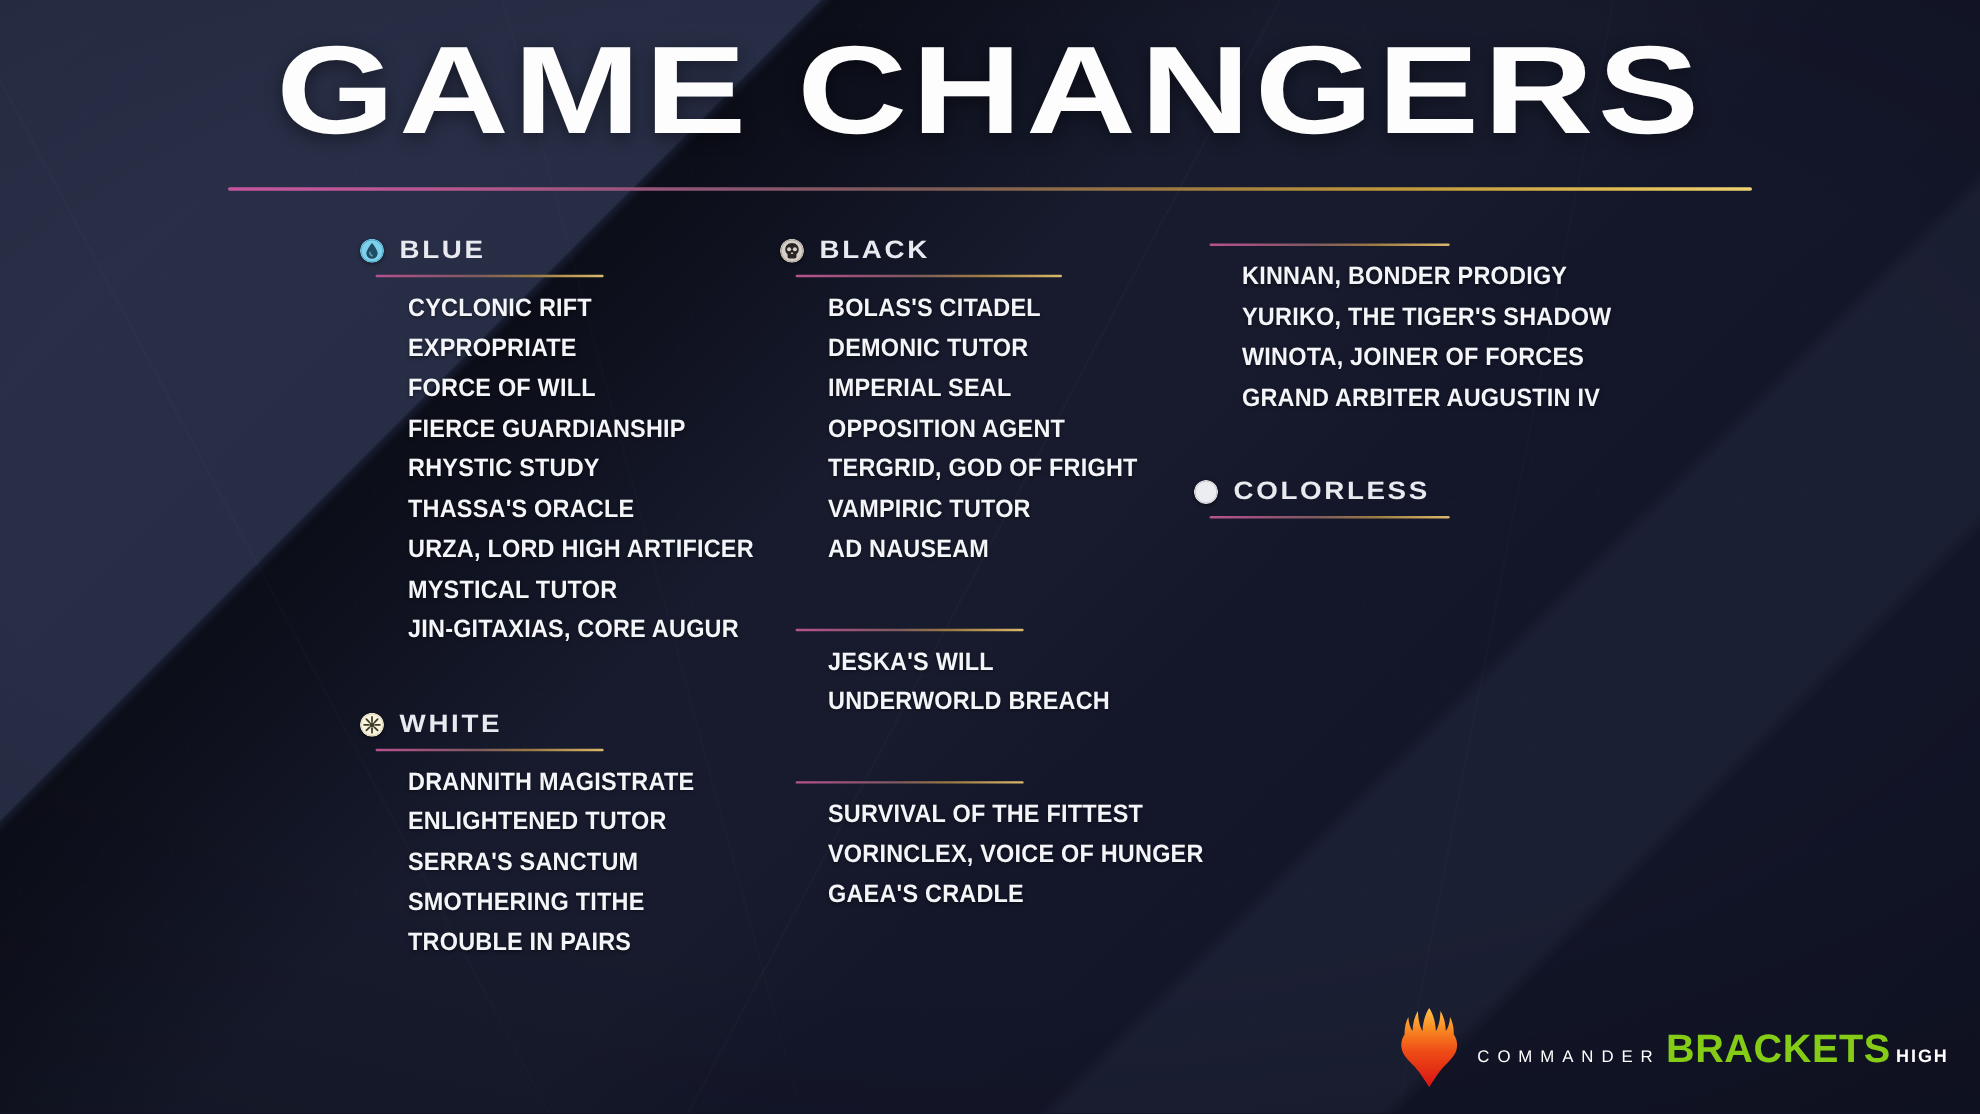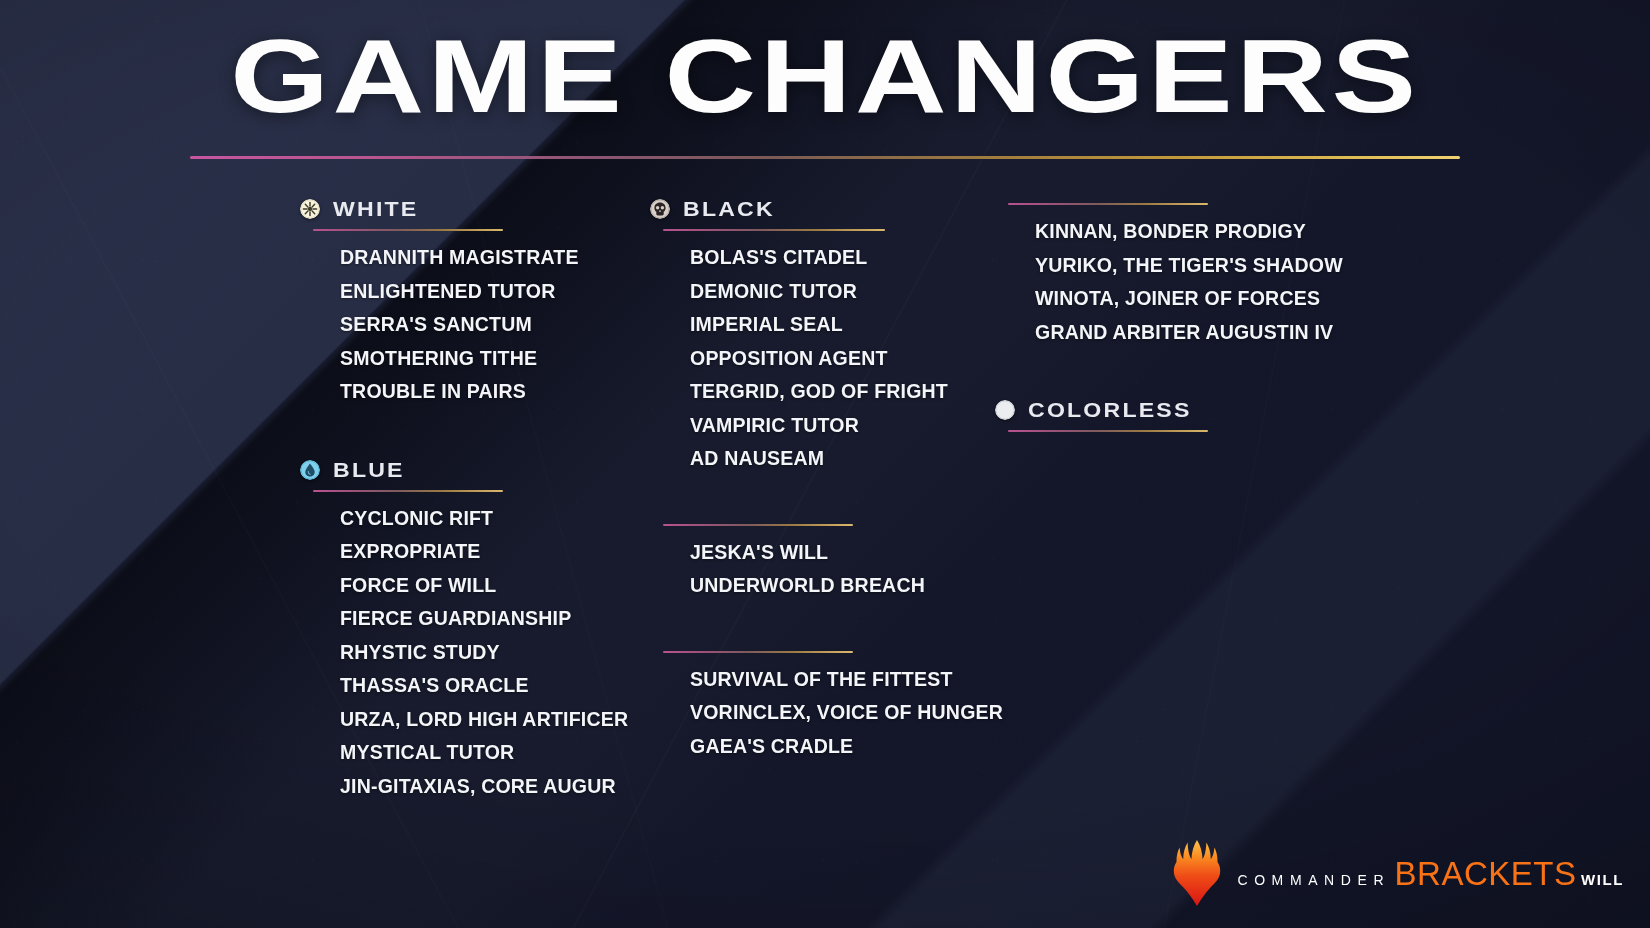--- a/index.html
+++ b/index.html
@@ -195,24 +195,24 @@
     font-family:"Liberation Sans", sans-serif;
     font-weight:400;
     font-size:14px;
     letter-spacing:6.6px;
     color:#ffffff;
     line-height:1;
     margin-bottom:3px;
   }
   .logo-brackets{
     font-family:"Liberation Sans", sans-serif;
-    font-weight:400;
+    font-weight:700;
     font-size:33px;
     letter-spacing:.5px;
-    color:#f97316;
+    color:#84cc16;
     line-height:1;
     transform:scaleX(1.04);
     transform-origin:left center;
   }
   .logo-beta{
     font-family:"Liberation Sans", sans-serif;
     font-weight:700;
     font-size:15px;
     letter-spacing:1.6px;
     color:#ffffff;
@@ -235,20 +235,46 @@
   <div class="bg-vignette"></div>
 
   <div class="header">
     <div class="title">GAME CHANGERS</div>
   </div>
   <div class="title-rule"></div>
 
   <div class="columns">
 
     <div class="col col-1">
+
+      <div class="section">
+        <div class="sec-head">
+          <span class="mana">
+            <svg viewBox="0 0 20 20" aria-hidden="true">
+              <circle cx="10" cy="10" r="10" fill="#7fd0ec"></circle>
+              <circle cx="10" cy="10" r="9.1" fill="none" stroke="#4ea8c9" stroke-width=".8"></circle>
+              <path d="M10 3.4 C10 3.4 5.3 9.0 5.3 12.0 C5.3 14.7 7.4 16.6 10 16.6 C12.6 16.6 14.7 14.7 14.7 12.0 C14.7 9.0 10 3.4 10 3.4 Z" fill="#1f4d66"></path>
+              <path d="M8.2 11.2 C8.2 12.9 9.0 13.9 10.2 14.2" fill="none" stroke="#7fd0ec" stroke-width="1.1" stroke-linecap="round" opacity=".75"></path>
+            </svg>
+          </span>
+          <span class="sec-title">BLUE</span>
+        </div>
+        <div class="sec-rule rule-w-blue"></div>
+        <ul class="cards">
+          <li class="card-item">CYCLONIC RIFT</li>
+          <li class="card-item">EXPROPRIATE</li>
+          <li class="card-item">FORCE OF WILL</li>
+          <li class="card-item">FIERCE GUARDIANSHIP</li>
+          <li class="card-item">RHYSTIC STUDY</li>
+          <li class="card-item">THASSA'S ORACLE</li>
+          <li class="card-item">URZA, LORD HIGH ARTIFICER</li>
+          <li class="card-item">MYSTICAL TUTOR</li>
+          <li class="card-item">JIN-GITAXIAS, CORE AUGUR</li>
+        </ul>
+      </div>
 
       <div class="section">
         <div class="sec-head">
           <span class="mana">
             <svg viewBox="0 0 20 20" aria-hidden="true">
               <circle cx="10" cy="10" r="10" fill="#f7f3dd"></circle>
               <circle cx="10" cy="10" r="9.1" fill="none" stroke="#d9d2b0" stroke-width=".8"></circle>
               <g fill="#3d3a2a">
                 <circle cx="10" cy="10" r="2.15"></circle>
                 <g stroke="#3d3a2a" stroke-width="1.45" stroke-linecap="round">
@@ -266,46 +292,20 @@
           </span>
           <span class="sec-title">WHITE</span>
         </div>
         <div class="sec-rule rule-w-white"></div>
         <ul class="cards">
           <li class="card-item">DRANNITH MAGISTRATE</li>
           <li class="card-item">ENLIGHTENED TUTOR</li>
           <li class="card-item">SERRA'S SANCTUM</li>
           <li class="card-item">SMOTHERING TITHE</li>
           <li class="card-item">TROUBLE IN PAIRS</li>
-        </ul>
-      </div>
-
-      <div class="section">
-        <div class="sec-head">
-          <span class="mana">
-            <svg viewBox="0 0 20 20" aria-hidden="true">
-              <circle cx="10" cy="10" r="10" fill="#7fd0ec"></circle>
-              <circle cx="10" cy="10" r="9.1" fill="none" stroke="#4ea8c9" stroke-width=".8"></circle>
-              <path d="M10 3.4 C10 3.4 5.3 9.0 5.3 12.0 C5.3 14.7 7.4 16.6 10 16.6 C12.6 16.6 14.7 14.7 14.7 12.0 C14.7 9.0 10 3.4 10 3.4 Z" fill="#1f4d66"></path>
-              <path d="M8.2 11.2 C8.2 12.9 9.0 13.9 10.2 14.2" fill="none" stroke="#7fd0ec" stroke-width="1.1" stroke-linecap="round" opacity=".75"></path>
-            </svg>
-          </span>
-          <span class="sec-title">BLUE</span>
-        </div>
-        <div class="sec-rule rule-w-blue"></div>
-        <ul class="cards">
-          <li class="card-item">CYCLONIC RIFT</li>
-          <li class="card-item">EXPROPRIATE</li>
-          <li class="card-item">FORCE OF WILL</li>
-          <li class="card-item">FIERCE GUARDIANSHIP</li>
-          <li class="card-item">RHYSTIC STUDY</li>
-          <li class="card-item">THASSA'S ORACLE</li>
-          <li class="card-item">URZA, LORD HIGH ARTIFICER</li>
-          <li class="card-item">MYSTICAL TUTOR</li>
-          <li class="card-item">JIN-GITAXIAS, CORE AUGUR</li>
         </ul>
       </div>
 
     </div>
 
     <div class="col col-2">
 
       <div class="section">
         <div class="sec-head">
           <span class="mana">
@@ -406,17 +406,17 @@
                  C42.8 16.5 44 13 44.4 7.5
                  C46.4 11.5 47.7 16 47.5 22
                  C49.6 25 50.8 29 50 33.5
                  C49 39 45 43 40.5 47.5
                  C36 52 32 58 27 66 Z" fill="url(#flameg)"></path>
       </svg>
     </span>
     <span class="logo-text">
       <span class="logo-commander">COMMANDER</span>
       <span class="logo-brackets">BRACKETS</span>
-      <span class="logo-beta">WILL</span>
+      <span class="logo-beta">HIGH</span>
     </span>
   </div>
 
 </div>
 
 </body></html>

